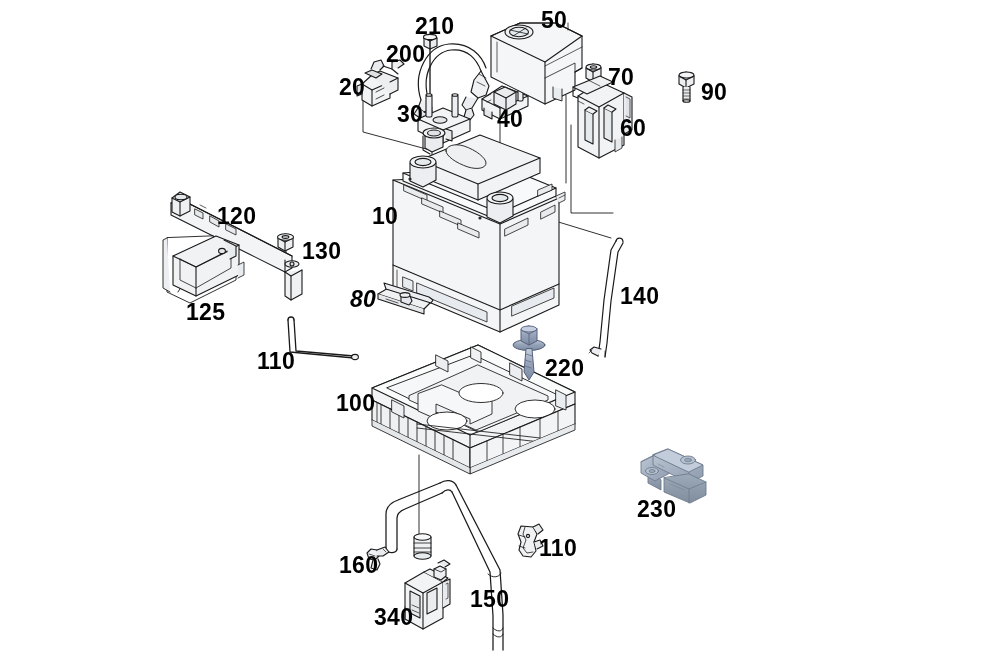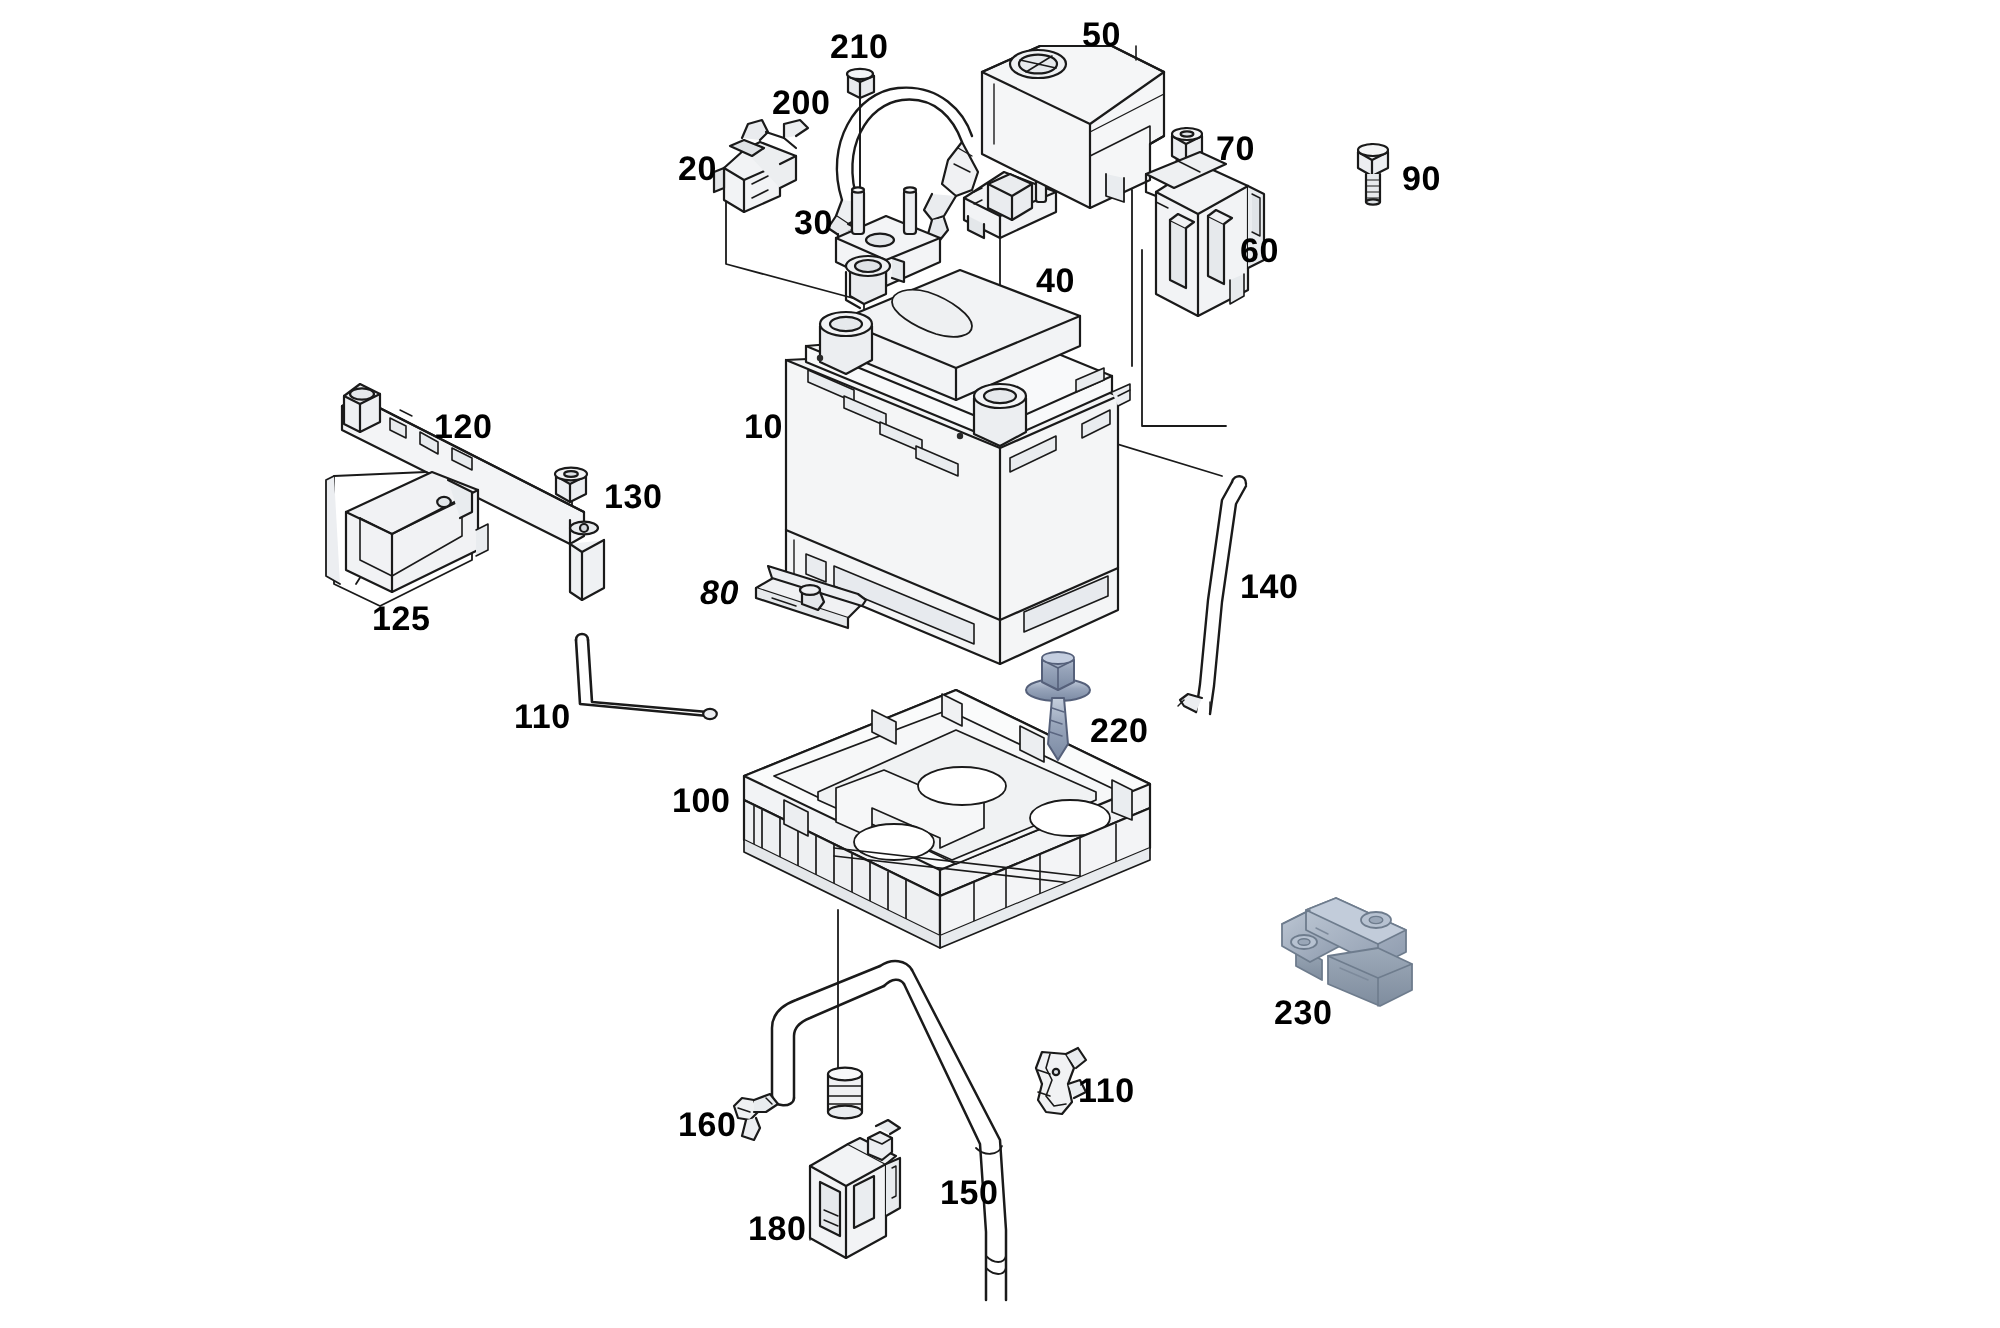--- a/index.html
+++ b/index.html
@@ -5,21 +5,21 @@
   html,body{margin:0;padding:0;background:#ffffff;}
   body{
     width:1000px;height:664px;overflow:hidden;position:relative;
     font-family:"Liberation Sans", sans-serif;
     -webkit-font-smoothing:antialiased;
   }
   #diagram{position:absolute;left:0;top:0;width:1000px;height:664px;}
   .cap{
     position:absolute;
     font-family:"Liberation Sans", sans-serif;
-    font-size:17px;
+    font-size:23px;
     font-weight:700;
     color:#000000;
     white-space:nowrap;
     letter-spacing:0.3px;
     line-height:1;
     user-select:none;
   }
 </style>
 </head>
 <body>
@@ -401,33 +401,33 @@
       <path d="M405 607 L405 620" stroke-width="0.7"></path>
     </g>
 
   </g>
 </svg>
 
 <div id="callout-layer">
     <div class="cap" style="left: 372px; top: 205px;">10</div>
     <div class="cap" style="left: 339px; top: 76px;">20</div>
     <div class="cap" style="left: 397px; top: 103px;">30</div>
-    <div class="cap" style="left: 518px; top: 108px; margin-top: 24px;">40</div>
+    <div class="cap" style="left: 497px; top: 108px;">40</div>
     <div class="cap" style="left: 541px; top: 9px;">50</div>
     <div class="cap" style="left: 620px; top: 117px;">60</div>
     <div class="cap" style="left: 608px; top: 66px;">70</div>
     <div class="cap" style="left: 350px; top: 288px; font-style: italic;">80</div>
     <div class="cap" style="left: 701px; top: 81px;">90</div>
     <div class="cap" style="left: 336px; top: 392px;">100</div>
     <div class="cap" style="left: 257px; top: 330px; margin-top: 20px;">110</div>
     <div class="cap" style="left: 217px; top: 205px; text-align: center;">120</div>
     <div class="cap" style="left: 186px; top: 301px;">125</div>
     <div class="cap" style="left: 302px; top: 240px;">130</div>
     <div class="cap" style="left: 620px; top: 285px;">140</div>
     <div class="cap" style="left: 470px; top: 588px;">150</div>
     <div class="cap" style="left: 339px; top: 554px;">160</div>
     <div class="cap" style="left: 539px; top: 537px;">110</div>
-    <div class="cap" style="left: 374px; top: 606px;">180</div>
+    <div class="cap" style="left: 374px; top: 606px;">340</div>
     <div class="cap" style="left: 386px; top: 43px;">200</div>
     <div class="cap" style="left: 415px; top: 15px;">210</div>
     <div class="cap" style="left: 545px; top: 357px;">220</div>
     <div class="cap" style="left: 637px; top: 498px;">230</div>
   </div>
 
 </body></html>

